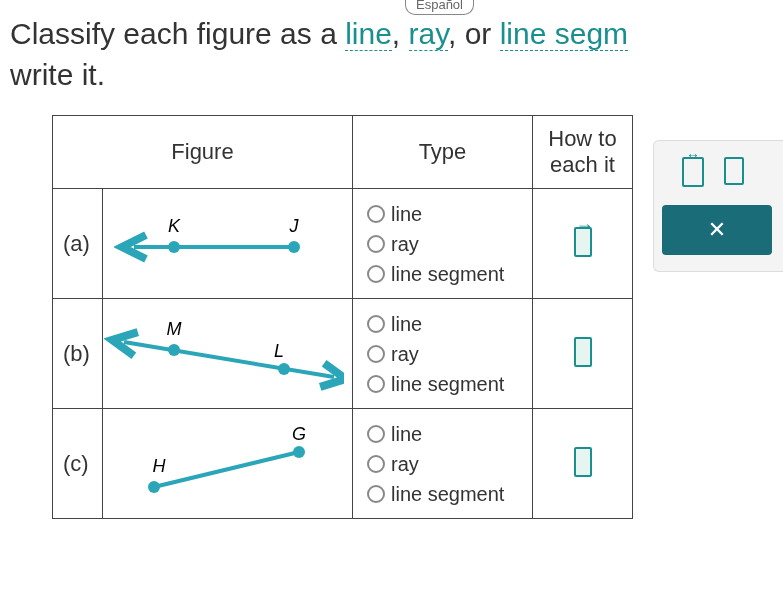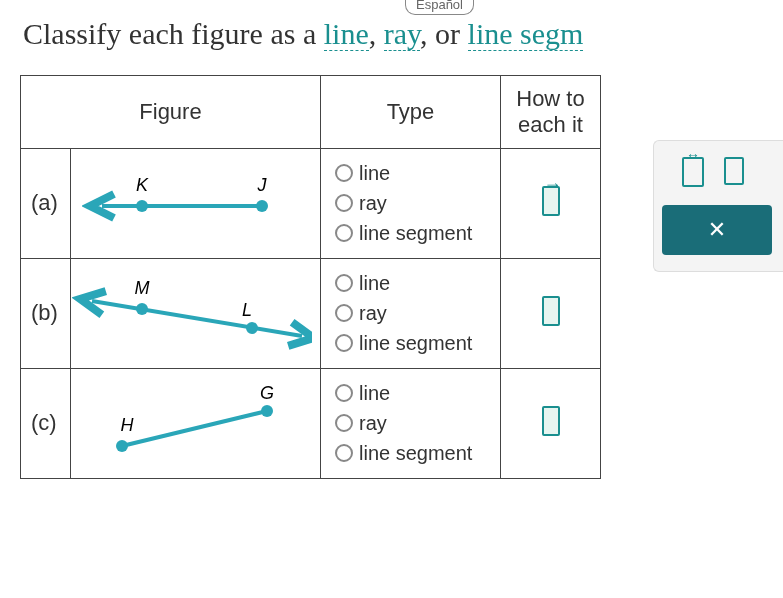--- a/index.html
+++ b/index.html
@@ -20,32 +20,31 @@
     border: 1px solid #888;
     border-top: none;
     border-radius: 0 0 10px 10px;
     padding: 0 10px 2px 10px;
     font-size: 13px;
     color: #666;
   }
   .instruction {
     font-size: 30px;
     line-height: 1.35;
-    padding: 14px 10px 10px 23px;
+    padding: 14px 10px 10px 10px;
     color: #333;
     white-space: nowrap;
-    font-family: Liberation Serif, serif;
   }
   .term {
     color: #1a8f8f;
     border-bottom: 1px dashed #1a8f8f;
   }
   table.main {
     border-collapse: collapse;
-    margin-left: 20px;
+    margin-left: 52px;
     margin-top: 10px;
   }
   table.main th, table.main td {
     border: 1px solid #444;
     vertical-align: middle;
   }
   table.main th {
     font-weight: normal;
     font-size: 22px;
     padding: 10px 12px;
@@ -154,20 +153,21 @@
     font-size: 22px;
   }
 </style>
 </head>
 <body>
 
 <div class="lang-badge">Español</div>
 
 <div class="instruction">
   <span>Classify each figure as a </span><span class="term">line</span><span>, </span><span class="term">ray</span><span>, or </span><span class="term">line segm</span><br>
+  <span>write it.</span>
 </div>
 
 <table class="main">
   <thead>
     <tr>
       <th colspan="2" class="col-fig">Figure</th>
       <th class="col-type">Type</th>
       <th class="col-how">How to each it</th>
     </tr>
   </thead>

